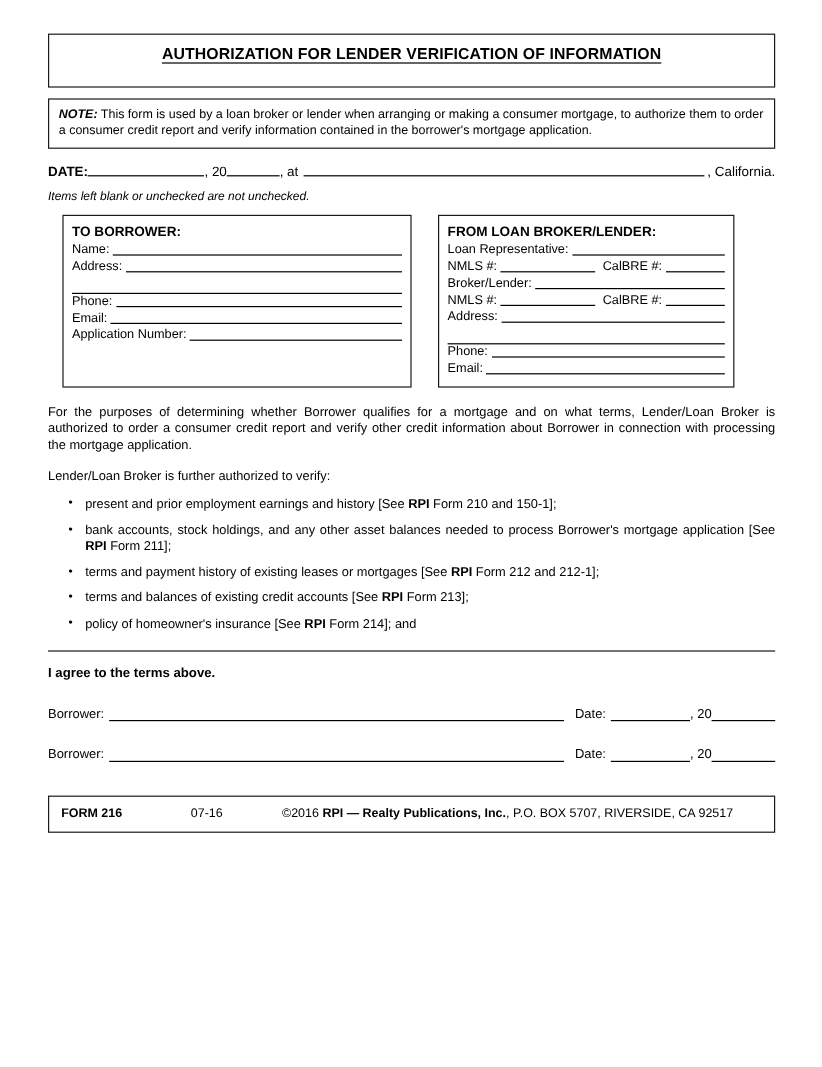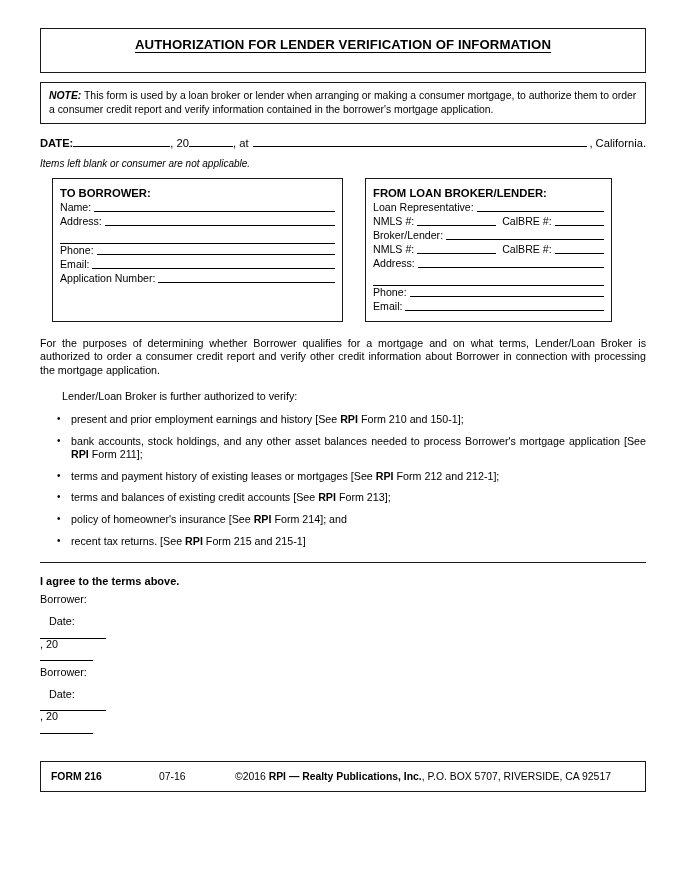--- a/index.html
+++ b/index.html
@@ -117,21 +117,20 @@
   .para {
     font-size: 10.7px;
     line-height: 13.6px;
     text-align: justify;
     margin-top: 15px;
   }
   .para2 {
     font-size: 10.7px;
     line-height: 13.6px;
     margin-top: 13px;
-    margin-left: 22px;
   }
 
   
   ul.blist {
     list-style: none;
     margin: 9px 0 0 0;
     padding: 0;
   }
   ul.blist li {
     position: relative;
@@ -156,25 +155,24 @@
     margin-top: 14px;
   }
   .agree {
     font-size: 11px;
     font-weight: bold;
     margin-top: 12px;
   }
 
   .sig-row {
     display: flex;
-    align-items: flex-start;
+    align-items: center;
     font-size: 10.8px;
     white-space: nowrap;
-    margin-top: 6px;
-    flex-direction: column;
+    margin-top: 22px;
   }
   .sig-row .lbl2 { margin-right: 4px; }
   .ul-sig  { flex: 1 1 auto; }
   .ul-sdate1 { width: 66px; }
   .ul-sdate2 { width: 53px; }
 
   
   .footer-box {
     border: 1.5px solid #1a1a1a;
     box-sizing: border-box;
@@ -208,21 +206,21 @@
   <div class="date-line">
     <span class="lbl">DATE:</span>
     <span class="ul ul-date1"></span>
     <span>, 20</span>
     <span class="ul ul-date2"></span>
     <span>, at</span>
     <span class="ul ul-grow" style="margin-left:4px;margin-right:2px;"></span>
     <span>, California.</span>
   </div>
 
-  <div class="italic-note">Items left blank or consumer are not applicable.</div>
+  <div class="italic-note">Items left blank or unchecked are not unchecked.</div>
 
   <div class="boxes">
 
     <div class="party-box left">
       <div class="party-title">TO BORROWER:</div>
 
       <div class="frow">
         <span class="flbl">Name:</span>
         <span class="ul ul-grow"></span>
       </div>
@@ -296,21 +294,20 @@
 
   <div class="para">For the purposes of determining whether Borrower qualifies for a mortgage and on what terms, Lender/Loan Broker is authorized to order a consumer credit report and verify other credit information about Borrower in connection with processing the mortgage application.</div>
   <div class="para2">Lender/Loan Broker is further authorized to verify:</div>
 
   <ul class="blist">
     <li><span>present and prior employment earnings and history [See </span><b>RPI</b><span> Form 210 and 150-1];</span></li>
     <li><span>bank accounts, stock holdings, and any other asset balances needed to process Borrower's mortgage application [See </span><b>RPI</b><span> Form  211];</span></li>
     <li><span>terms and payment history of existing leases or mortgages [See </span><b>RPI</b><span> Form 212 and 212-1];</span></li>
     <li><span>terms and balances of existing credit accounts [See </span><b>RPI</b><span> Form 213];</span></li>
     <li><span>policy of homeowner's insurance [See </span><b>RPI</b><span> Form 214]; and</span></li>
-    <li><span>recent tax returns. [See </span><b>RPI</b><span> Form 215 and 215-1]</span></li>
   </ul>
 
   <div class="divider"></div>
   <div class="agree">I agree to the terms above.</div>
 
   <div class="sig-row">
     <span class="lbl2">Borrower:</span>
     <span class="ul ul-sig"></span>
     <span class="lbl2" style="margin-left:9px;">Date:</span>
     <span class="ul ul-sdate1"></span>

